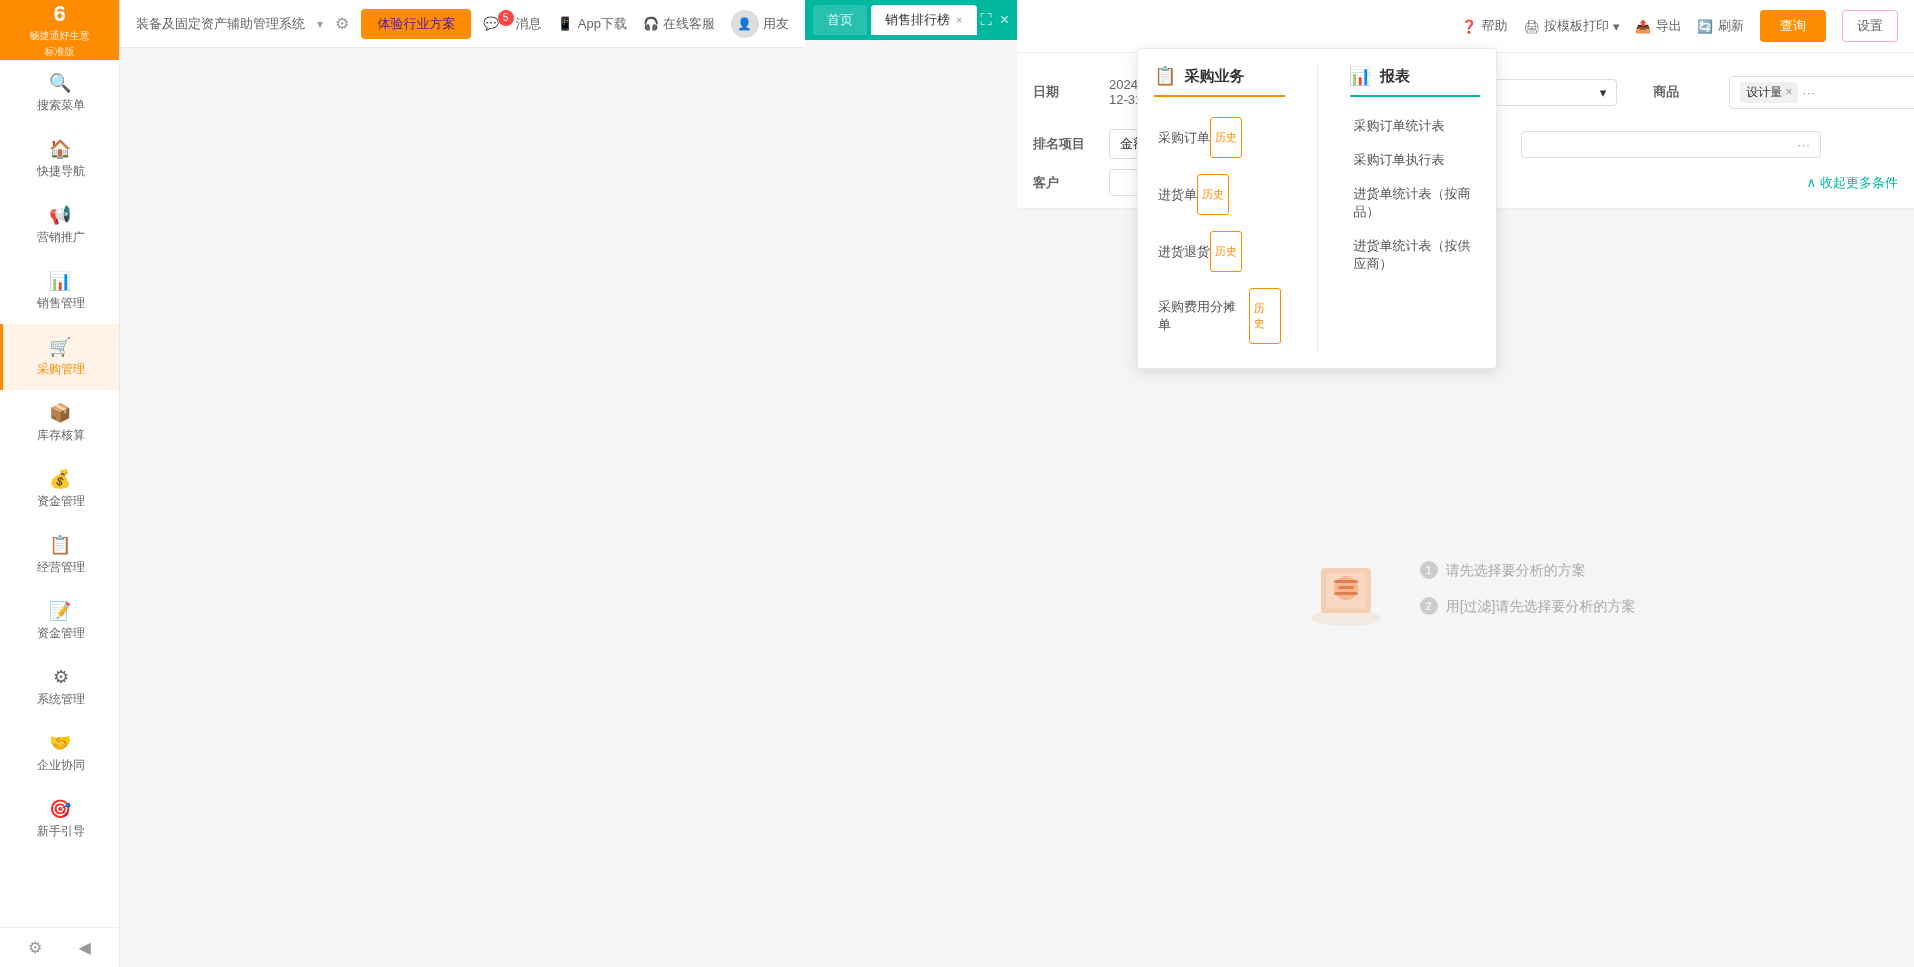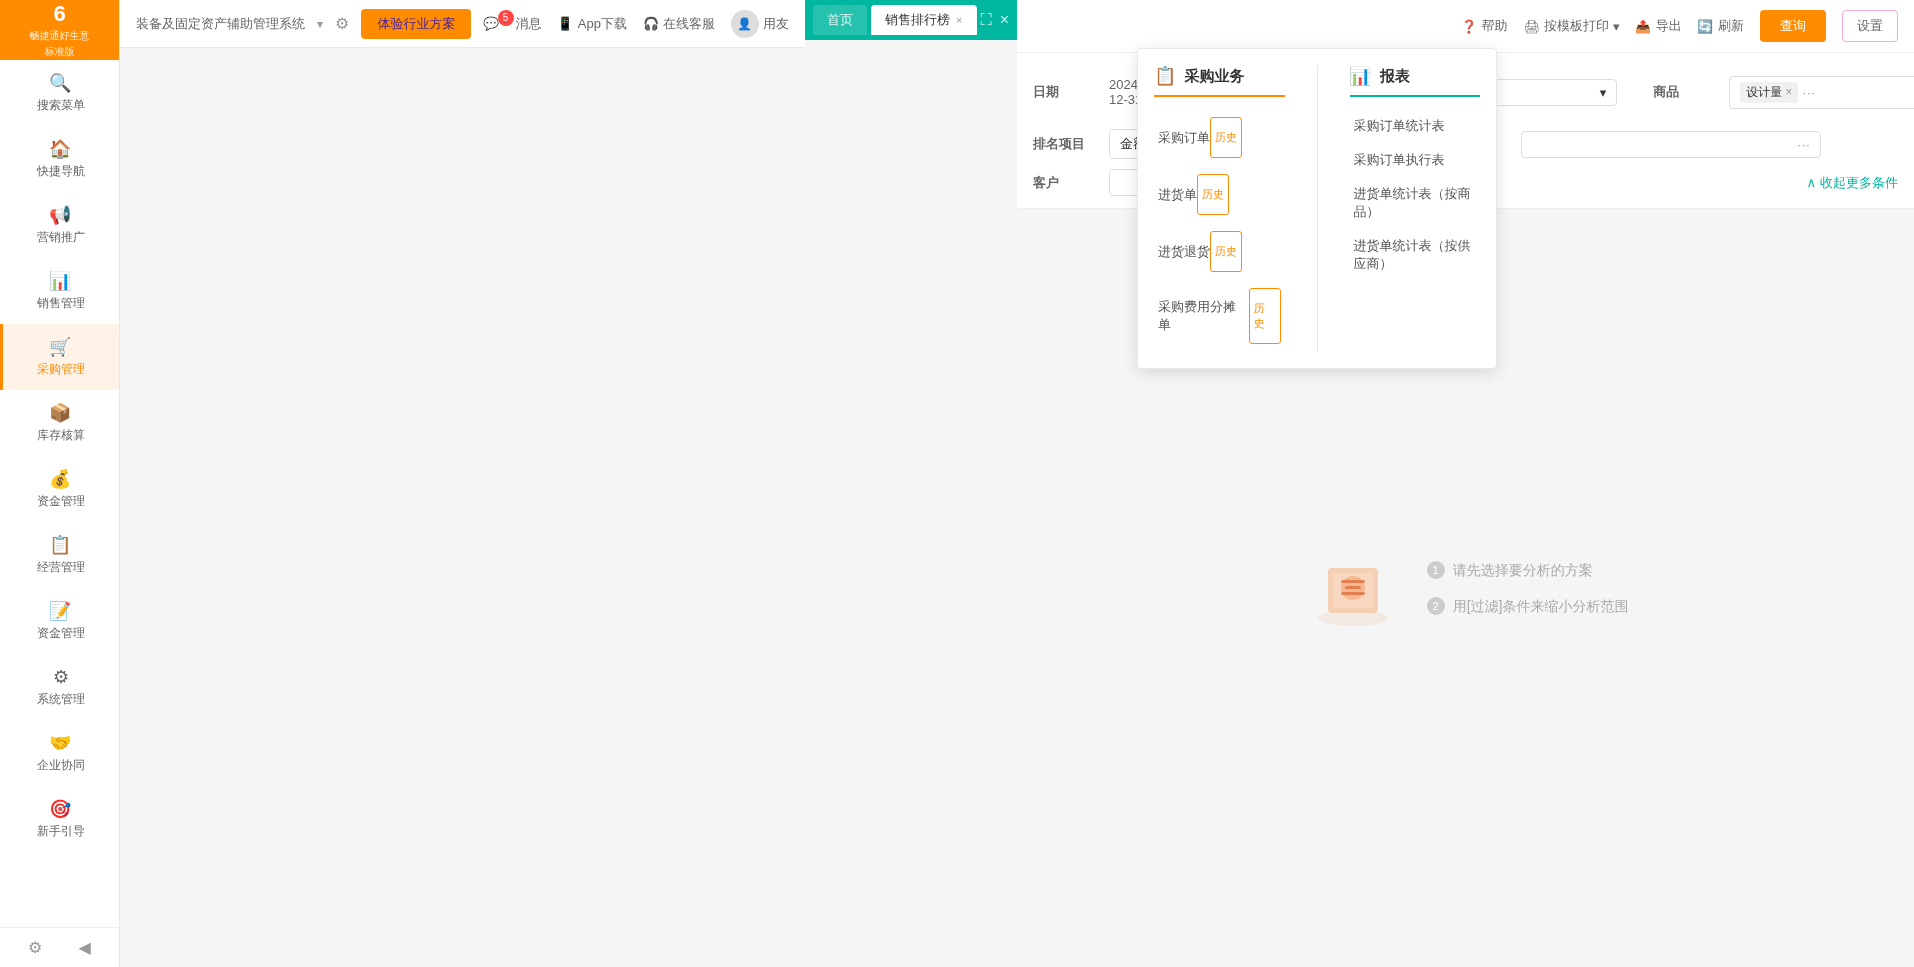--- a/index.html
+++ b/index.html
@@ -580,21 +580,21 @@
             <rect x="38" y="44" width="24" height="3" rx="2" fill="#e08050"></rect>
           </svg>
         </div>
         <div class="empty-text">
           <div class="empty-text-item">
             <div class="step-dot">1</div>
             <span>请先选择要分析的方案</span>
           </div>
           <div class="empty-text-item" style="margin-top:8px;">
             <div class="step-dot">2</div>
-            <span>用[过滤]条件来缩小分析范围</span>
+            <span>用[过滤]请先选择要分析的方案</span>
           </div>
         </div>
       </div>
     </div>
 
     <div class="dropdown-menu">
 
       <div class="dropdown-col">
         <div class="dropdown-col-header">
           <span class="dropdown-col-icon">📋</span>

